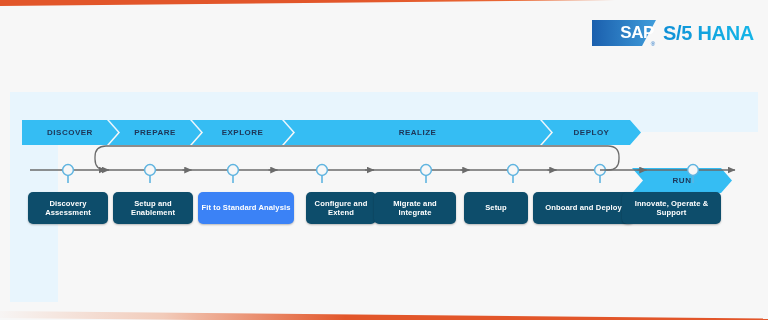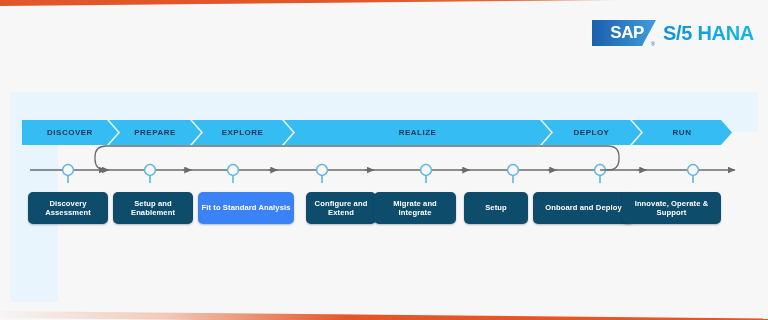--- a/index.html
+++ b/index.html
@@ -69,21 +69,21 @@
   .sap-wrap {
     position: absolute;
     right: 14px; top: 12px;
     display: flex;
     align-items: center;
     gap: 7px;
   }
   .sap-badge { position: relative; width: 64px; height: 26px; }
   .sap-badge .sap-label {
     position: absolute;
-    left: 6px; top: 0;
+    left: 16px; top: 0;
     width: 100%; height: 100%;
     display: flex;
     align-items: center;
     justify-content: center;
     color: #ffffff;
     font-size: 17px;
     font-weight: bold;
     letter-spacing: -0.5px;
     padding-right: 6px;
     box-sizing: border-box;
@@ -228,21 +228,21 @@
     </div>
     <div class="phase" style="width: 101px; background: rgb(53, 189, 243);">
       <span class="phase-label">EXPLORE</span>
     </div>
     <div class="phase" style="width: 267px; background: rgb(53, 189, 243);">
       <span class="phase-label">REALIZE</span>
     </div>
     <div class="phase" style="width: 99px; background: rgb(53, 189, 243);">
       <span class="phase-label">DEPLOY</span>
     </div>
-    <div class="phase" style="width: 100px; background: rgb(53, 189, 243);">
+    <div class="phase" style="width: 100px; background: rgb(53, 189, 243); margin-top: 48px;">
       <span class="phase-label">RUN</span>
     </div>
   </div>
 
 <div class="timeline">
   <svg width="768" height="48" viewBox="0 0 768 48">
     <defs>
       <marker id="arw" markerWidth="7" markerHeight="7" refX="5.6" refY="2.6" orient="auto">
         <path d="M0 0 L6 2.6 L0 5.2 Z" fill="#6b6b6b"></path>
       </marker>

